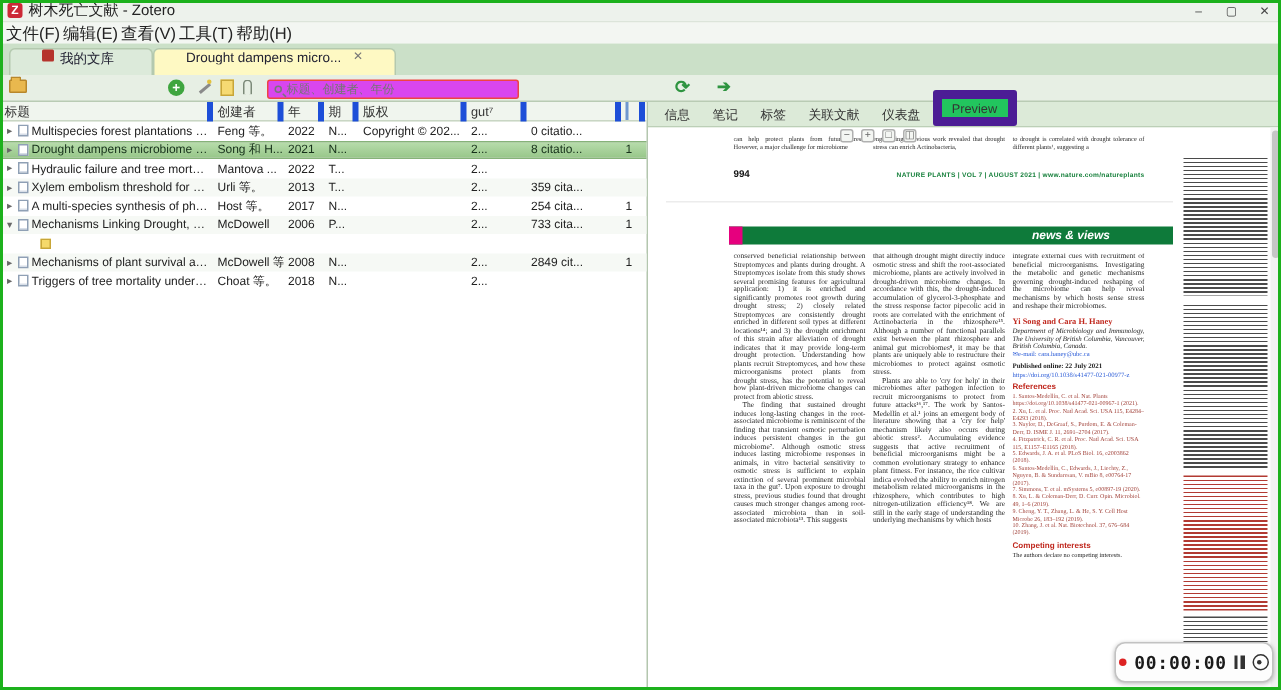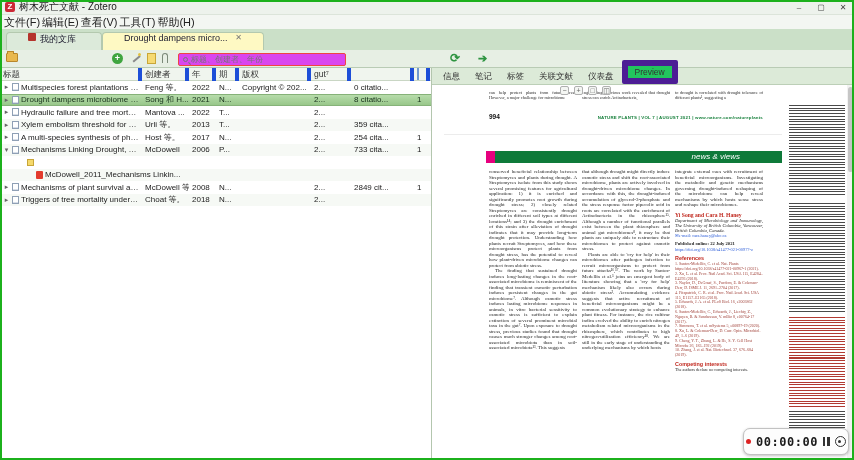--- a/index.html
+++ b/index.html
@@ -72,21 +72,21 @@
   .pvt{width:9px;height:9px;border:1px solid #b0b0b0;border-radius:2px;color:#666;font-size:7px;line-height:8px;text-align:center;background:#f4f6f3}
 
   
   .pvarea{position:absolute;left:0;top:17px;right:0;bottom:0;background:#fff;overflow:hidden}
   .ptc{position:absolute;top:5px;width:88px;height:21px;overflow:hidden;font-family:"Liberation Serif",serif;font-size:4.3px;line-height:5.2px;text-align:justify;color:#2a2a2a}
   .pfoot{position:absolute;left:57px;top:28px;width:274px;display:flex;justify-content:space-between;align-items:baseline}
   .pnum{font-weight:bold;font-size:6.5px;color:#111}
   .pjournal{font-size:4.4px;font-weight:bold;color:#17803c;letter-spacing:.2px}
   .pbreak{position:absolute;left:12px;top:49px;width:338px;height:1px;background:#ececec}
   .banner{position:absolute;left:54px;top:66px;width:296px;height:11.5px;background:#0e7a3a;border-left:9px solid #e6007e;display:flex;align-items:center;justify-content:flex-end;padding-right:42px}
-  .btxt{color:#fff;font-size:8px;font-weight:normal;font-style:italic}
+  .btxt{color:#fff;font-size:8px;font-weight:bold;font-style:italic}
   .pcol{position:absolute;top:84px;width:88px;height:262px;overflow:hidden;font-family:"Liberation Serif",serif;font-size:5px;line-height:5.5px;text-align:justify;color:#252525}
   .pcol p{margin:0}
   .pcol p.ind{text-indent:6px}
   .authors{color:#c0281e;font-weight:bold;font-size:5.6px;margin-top:4px!important;line-height:6px}
   .aff{font-style:italic;font-size:4.6px;line-height:5.2px}
   .blue{color:#2a5bd7;font-size:4.4px;line-height:5px;word-break:break-all}
   .pub{font-weight:bold;font-size:4.6px;margin-top:3px!important}
   .rh{color:#c0281e;font-weight:bold;font-size:5.4px;margin-top:4px!important;font-family:"Liberation Sans",sans-serif}
   .refs{font-size:4px;line-height:4.8px;color:#a04038;white-space:pre-line;text-align:left;margin-top:1px}
   .ci{font-size:4.2px;line-height:4.8px}
@@ -245,26 +245,20 @@
         <span class="c">2006</span>
         <span class="c">P...</span>
         <span class="c"></span>
         <span class="c">2...</span>
         <span class="c">733 cita...</span>
         <span class="c">1</span>
       </div>
       <div class="lrow child">
         <span class="c title">
             <i class="noteic"></i>
-          </span>
-      </div>
-      <div class="lrow child">
-        <span class="c title">
-            <i class="pdfic"></i>
-            <span class="tt">McDowell_2011_Mechanisms Linkin...</span>
           </span>
       </div>
       <div class="lrow">
         <span class="c title">
             <i class="tw">▸</i>
             <i class="docic"></i>
             <span class="tt">Mechanisms of plant survival and mo...</span>
           </span>
         <span class="c">McDowell 等。</span>
         <span class="c">2008</span>

